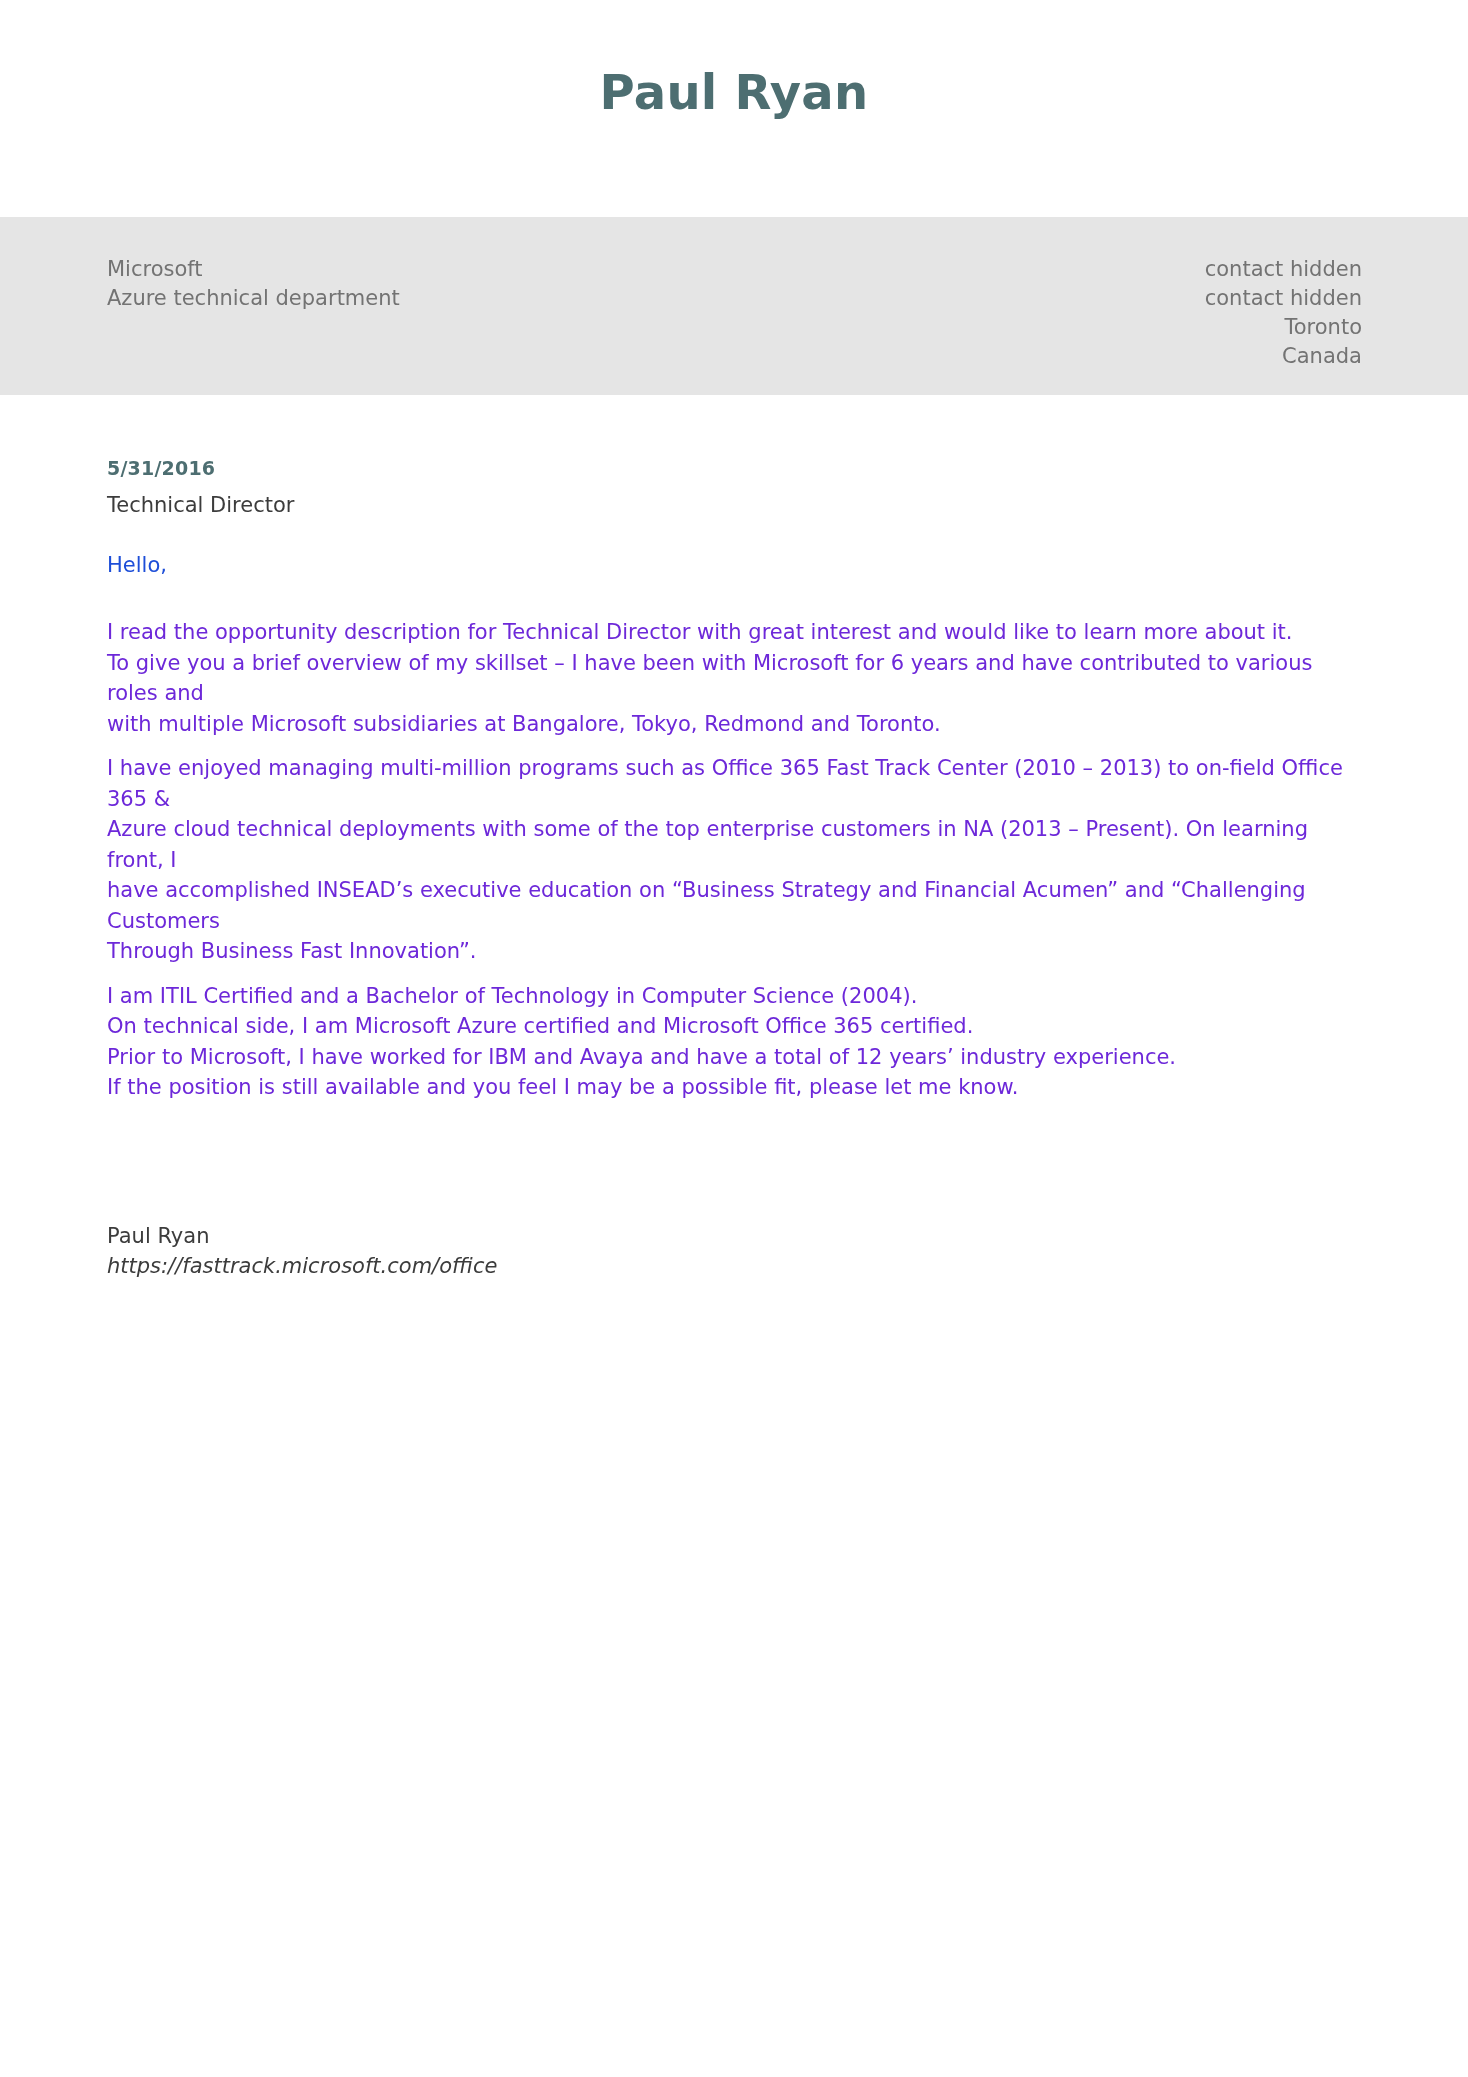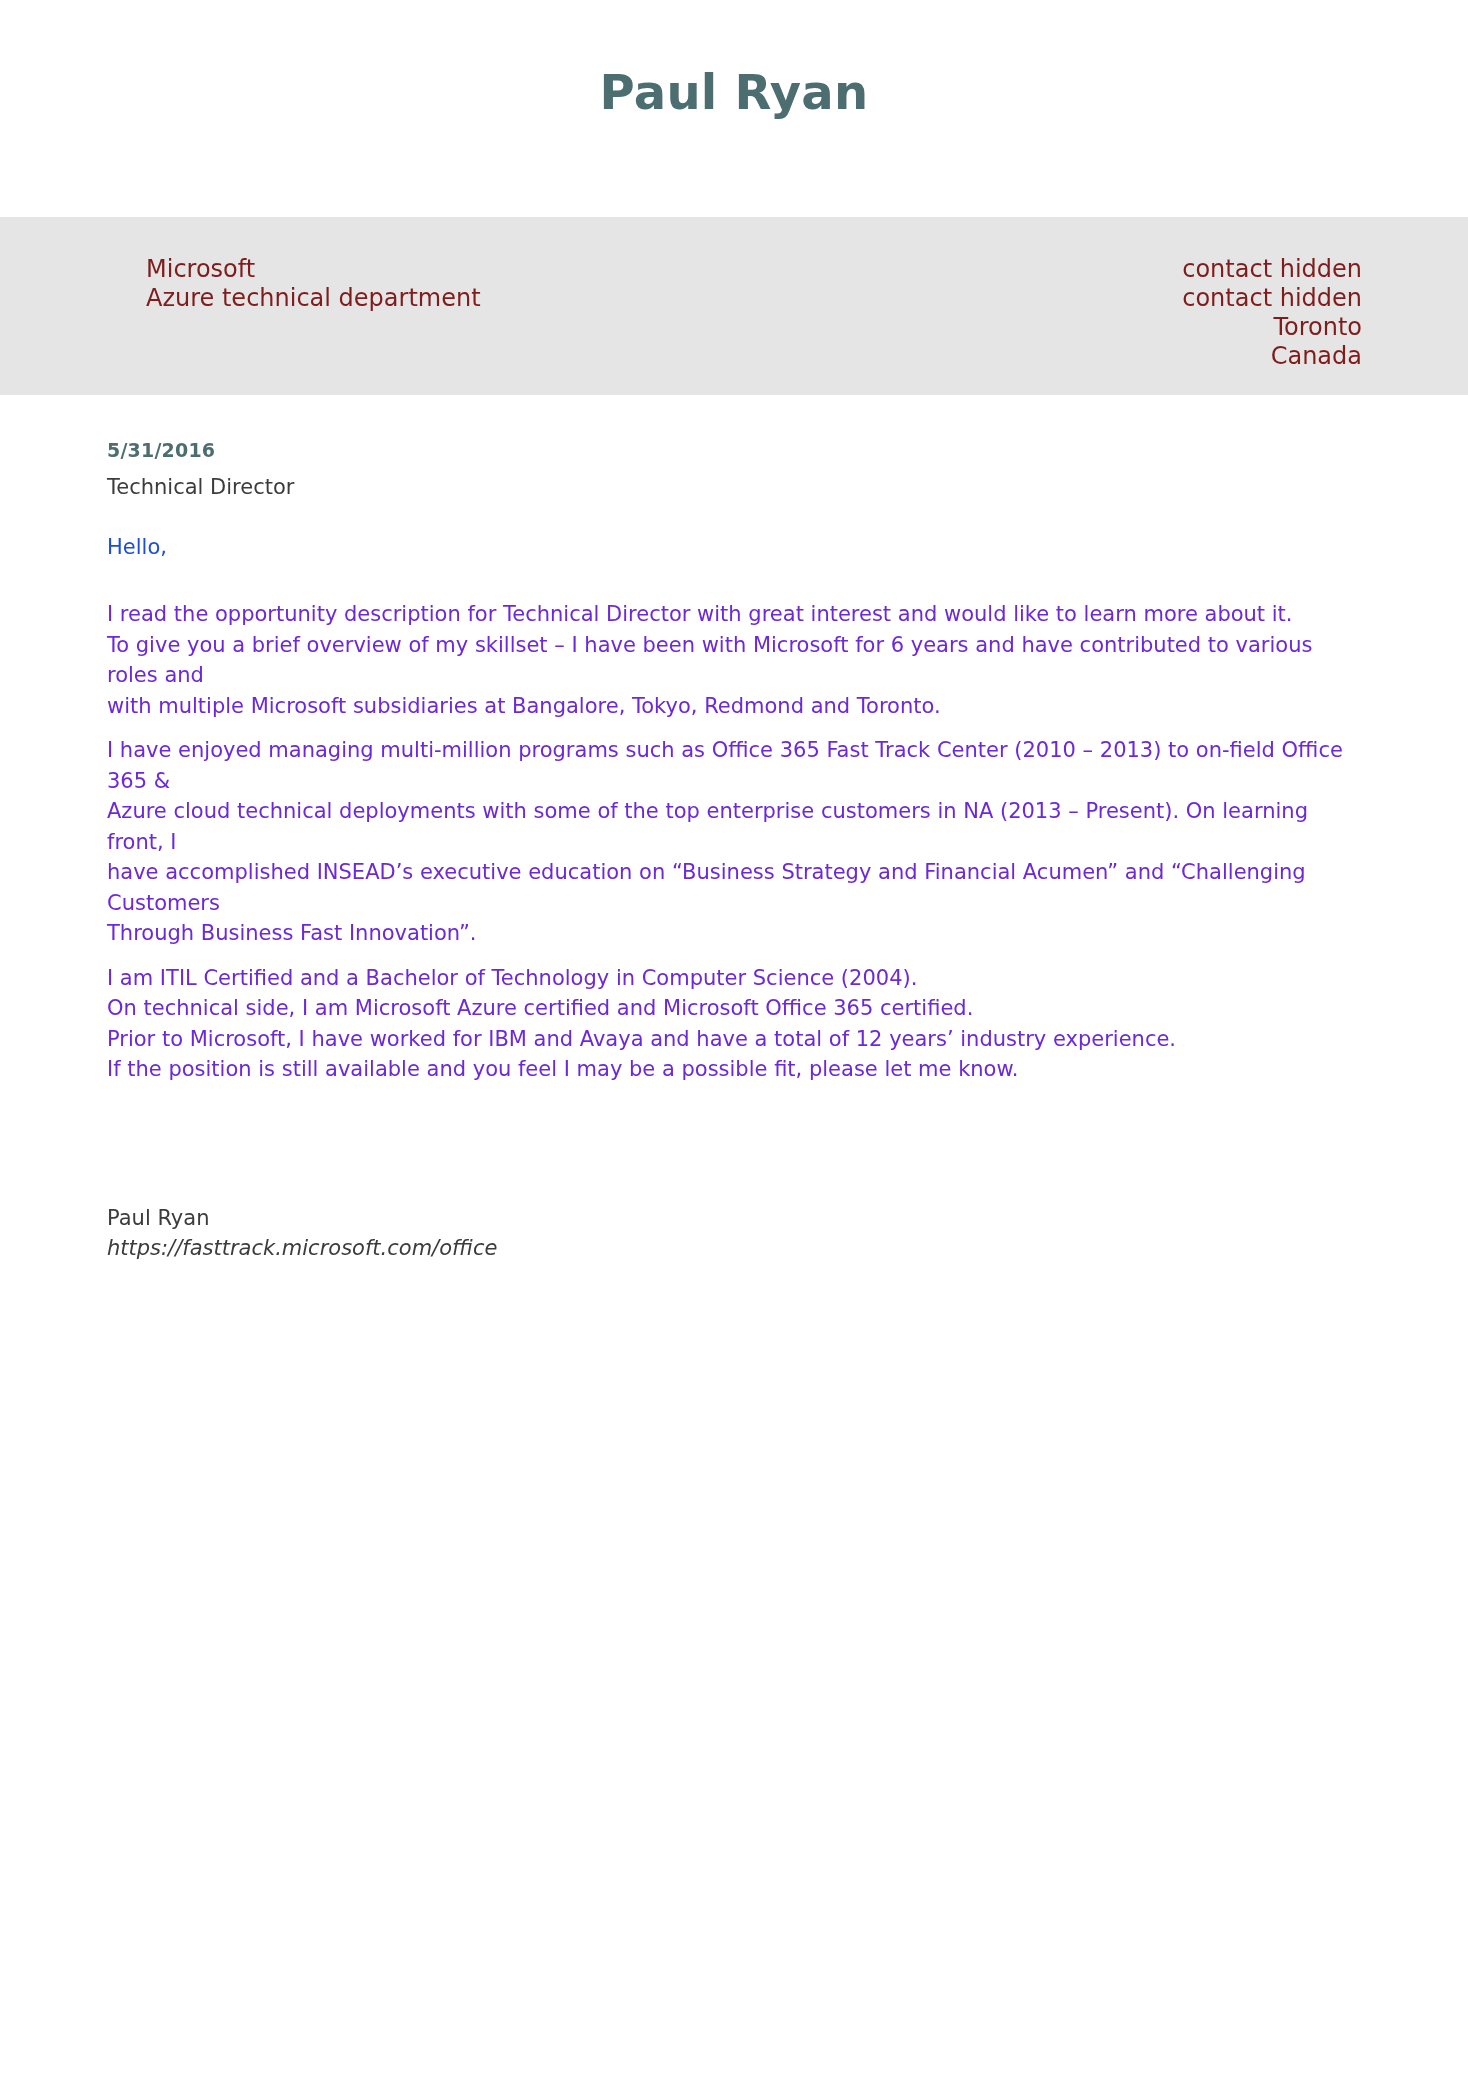--- a/index.html
+++ b/index.html
@@ -49,36 +49,35 @@
     width: 100%;
     height: 178px;
     box-sizing: border-box;
     padding: 38px 106px 0 107px;
     display: flex;
     justify-content: space-between;
     align-items: flex-start;
   }
   .recipient-block,
   .sender-block {
-    font-size: 24px;
+    font-size: 21px;
     line-height: 29px;
-    color: #7f1d1d;
-    margin-left: 39px;
+    color: #737373;
   }
   .recipient-block { text-align: left; }
   .sender-block { text-align: right; }
   .band-line { white-space: nowrap; }
 
   
   .letter-body {
     padding: 0 107px;
     box-sizing: border-box;
   }
   .date-line {
-    margin-top: 42px;
+    margin-top: 60px;
     font-size: 19px;
     font-weight: bold;
     color: #4d6e71;
     letter-spacing: 0.2px;
     line-height: 26px;
   }
   .subject-line {
     font-size: 21px;
     line-height: 30px;
     color: #3c3c3c;

